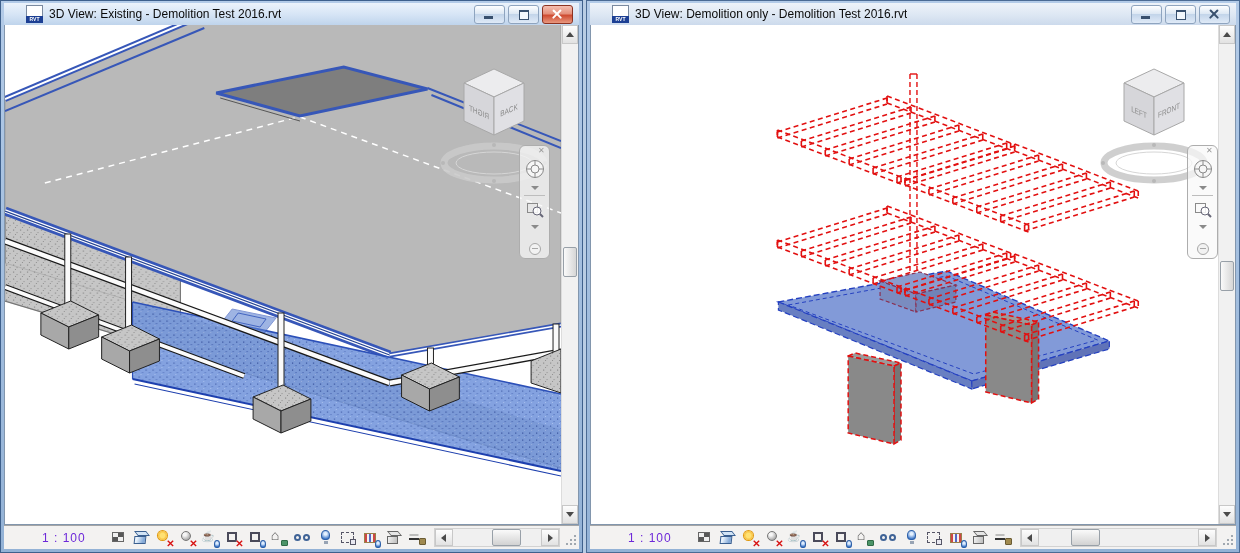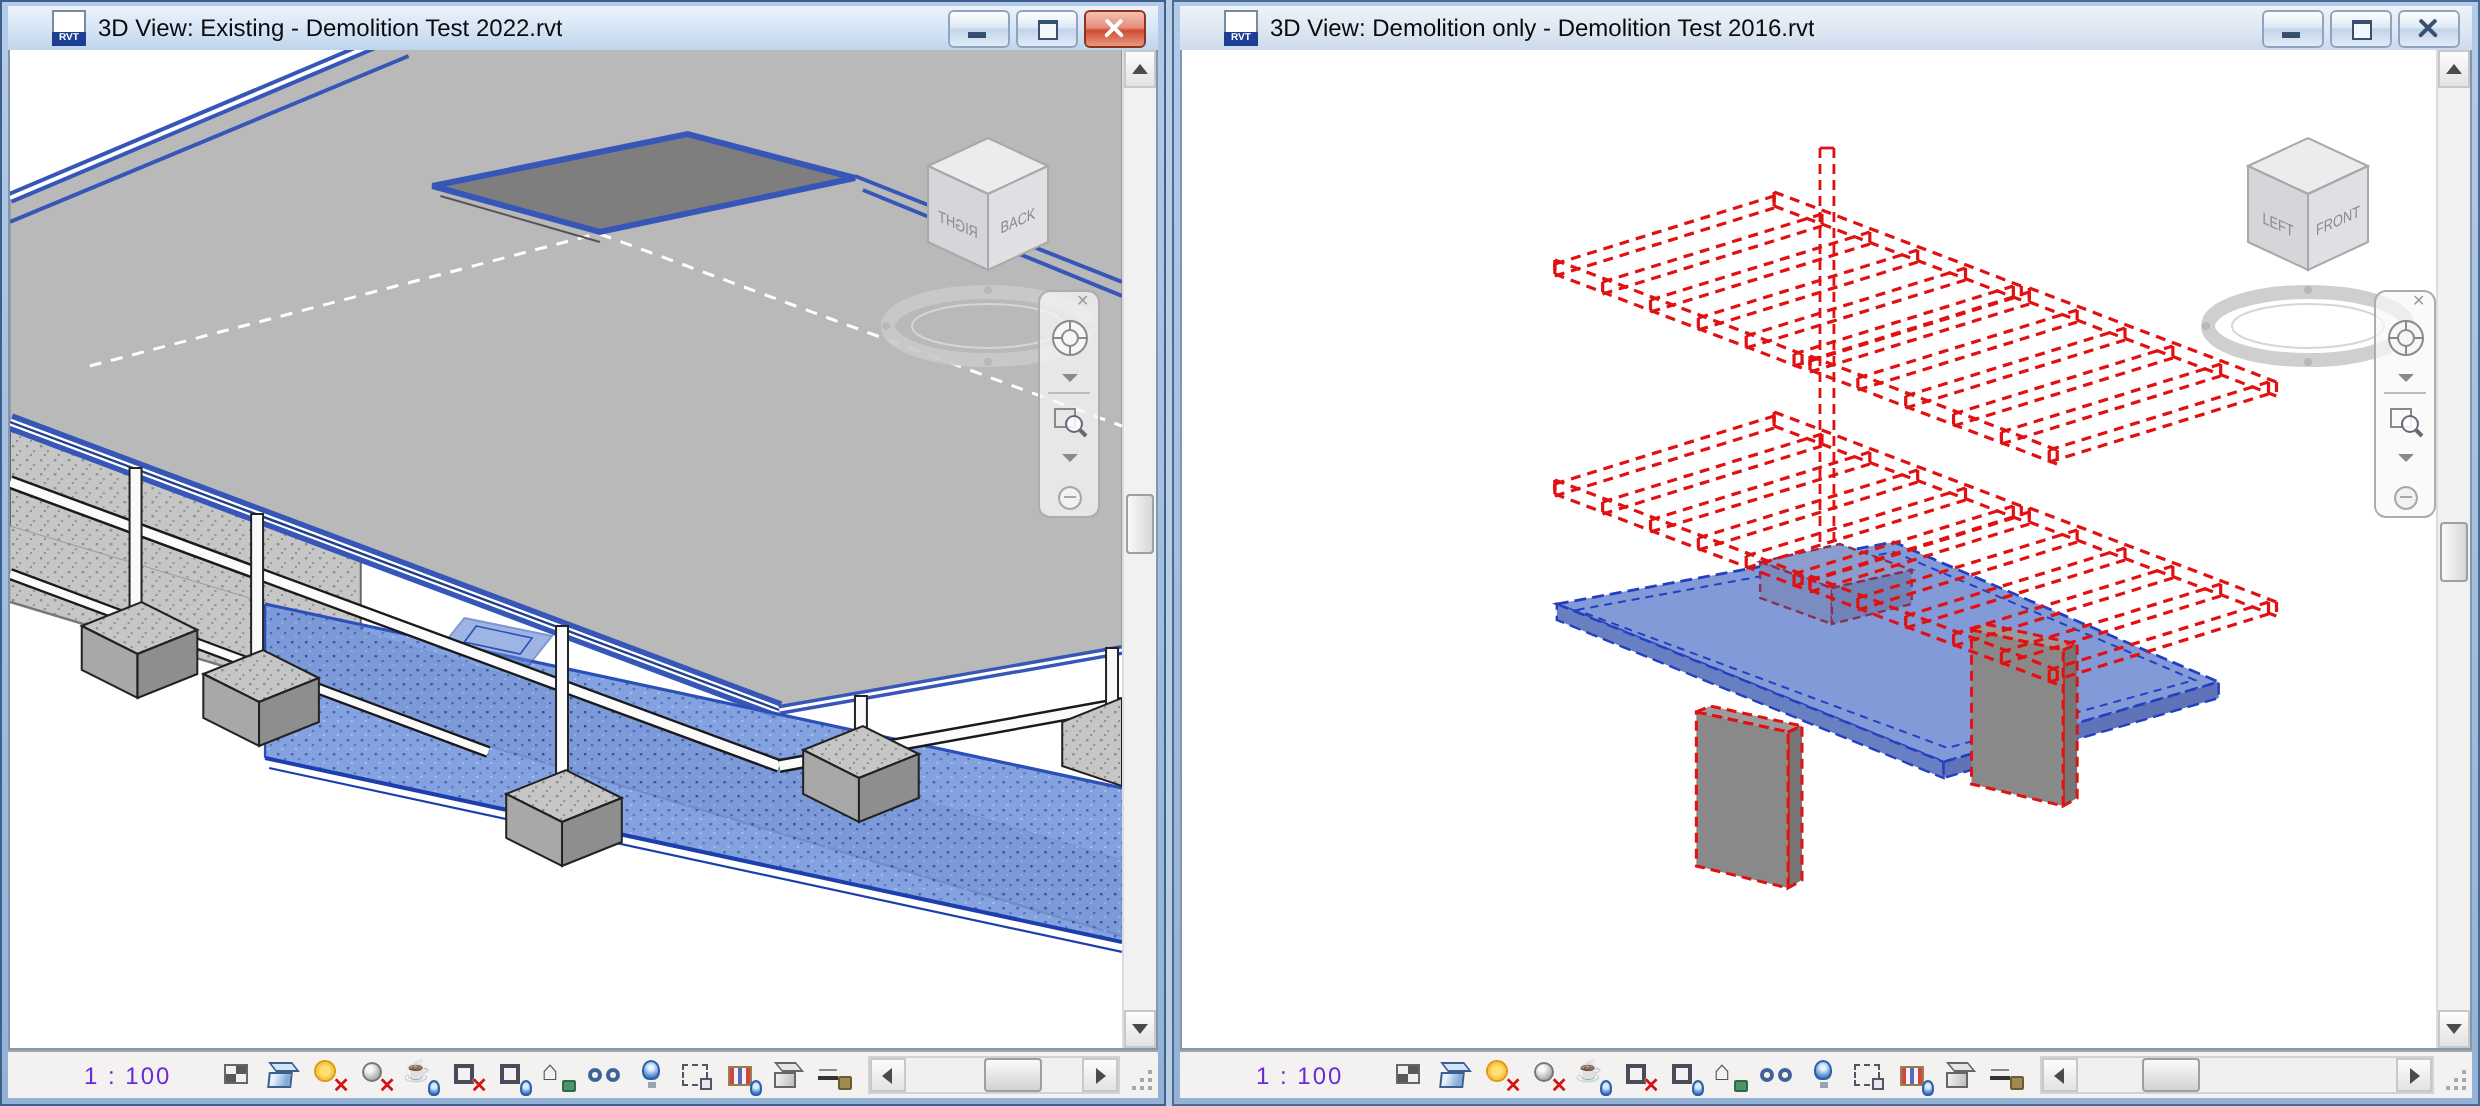--- a/index.html
+++ b/index.html
@@ -135,21 +135,21 @@
 </style>
 </head>
 <body>
 
 <div class="window" id="win-left">
  <div class="win-inner">
   <div class="titlebar">
     <span class="rvticon">
           <span class="rvtlbl">RVT</span>
         </span>
-    <span class="title">3D View: Existing - Demolition Test 2022.rvt</span>
+    <span class="title">3D View: Existing - Demolition Test 2016.rvt</span>
     <span class="wbtns">
       <span class="wbtn">
             <span class="g-min"></span>
           </span>
       <span class="wbtn">
             <span class="g-res"></span>
           </span>
       <span class="wbtn close active"><span class="g-x"></span></span>
     </span>
   </div>

